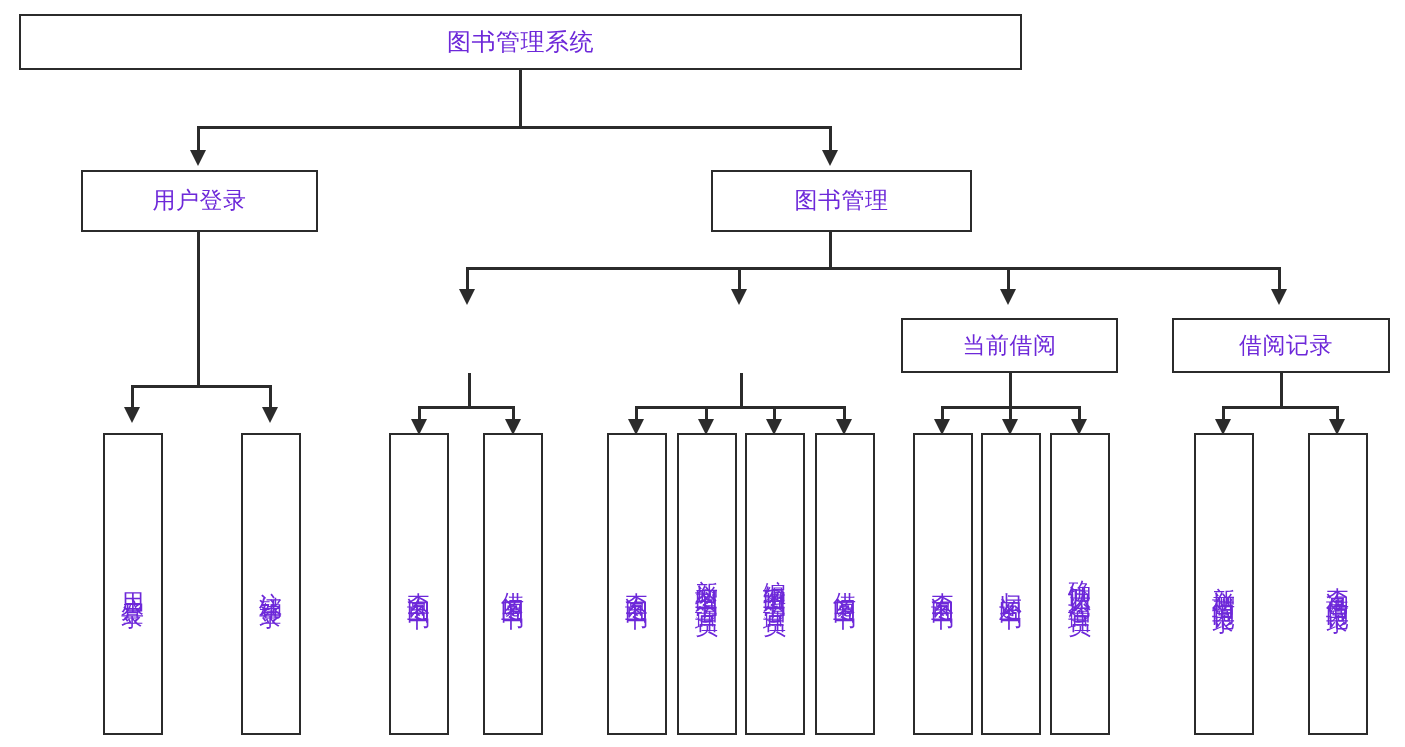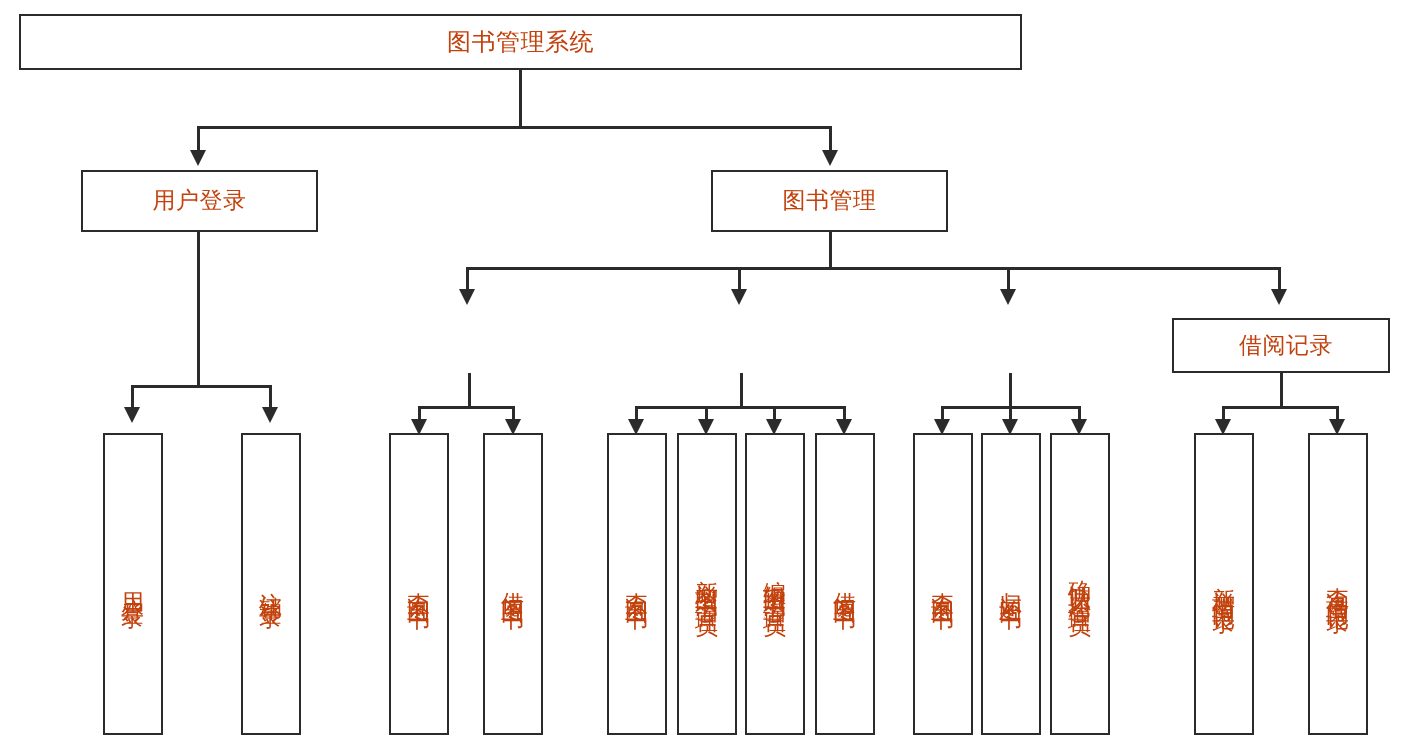--- a/index.html
+++ b/index.html
@@ -21,21 +21,21 @@
 
   
   .node {
     position: absolute;
     box-sizing: border-box;
     background: #ffffff;
     border: 2.5px solid #2b2b2b;
     display: flex;
     align-items: center;
     justify-content: center;
-    color: #c2410c;
+    color: #6d28d9;
   }
   .node .label {
     display: block;
     text-align: center;
     line-height: 1.18;
     letter-spacing: 0.5px;
     white-space: nowrap;
   }
 
   
@@ -106,21 +106,21 @@
   <div class="ln v" style="left:197px; top:126px; height:26px;"></div>
   <div class="arrow" style="left:190px; top:150px;"></div>
 
   <div class="ln v" style="left:829px; top:126px; height:26px;"></div>
   <div class="arrow" style="left:822px; top:150px;"></div>
 
   <div class="node h" style="left:81px; top:170px; width:237px; height:62px;">
     <span class="label">用户登录</span>
   </div>
 
-  <div class="node h" style="left:711px; top:170px; width:237px; height:62px;justify-content:center;">
+  <div class="node h" style="left:711px; top:170px; width:261px; height:62px;justify-content:center;">
     <span class="label">图书管理</span>
   </div>
 
   <div class="ln v" style="left:197px; top:232px; height:155px;"></div>
   <div class="ln h" style="left:131px; top:385px; width:140px;"></div>
   <div class="ln v" style="left:131px; top:385px; height:24px;"></div>
   <div class="arrow" style="left:124px; top:407px;"></div>
   <div class="ln v" style="left:269px; top:385px; height:24px;"></div>
   <div class="arrow" style="left:262px; top:407px;"></div>
 
@@ -128,20 +128,23 @@
   <div class="ln h" style="left:466px; top:267px; width:815px;"></div>
   <div class="ln v" style="left:466px; top:267px; height:24px;"></div>
   <div class="arrow" style="left:459px; top:289px;"></div>
   <div class="ln v" style="left:738px; top:267px; height:24px;"></div>
   <div class="arrow" style="left:731px; top:289px;"></div>
   <div class="ln v" style="left:1007px; top:267px; height:24px;"></div>
   <div class="arrow" style="left:1000px; top:289px;"></div>
   <div class="ln v" style="left:1278px; top:267px; height:24px;"></div>
   <div class="arrow" style="left:1271px; top:289px;"></div>
 
+  <div class="node h" style="left:901px; top:318px; width:217px; height:55px;">
+    <span class="label">当前借阅</span>
+  </div>
   <div class="node h" style="left:1172px; top:318px; width:218px; height:55px;padding-left:10px;">
     <span class="label">借阅记录</span>
   </div>
 
   <div class="ln v" style="left:468px; top:373px; height:35px;"></div>
   <div class="ln h" style="left:418px; top:406px; width:96px;"></div>
   <div class="ln v" style="left:418px; top:406px; height:15px;"></div>
   <div class="arrow" style="left:411px; top:419px;"></div>
   <div class="ln v" style="left:512px; top:406px; height:15px;"></div>
   <div class="arrow" style="left:505px; top:419px;"></div>

